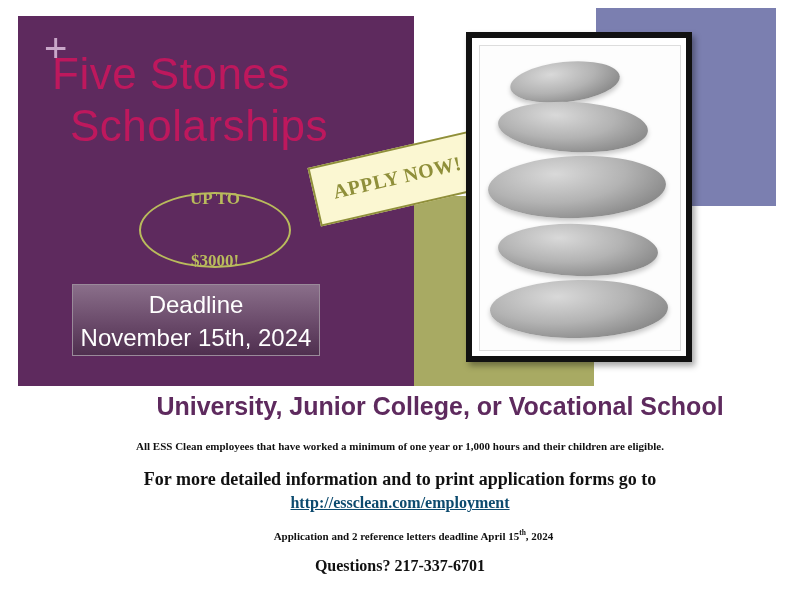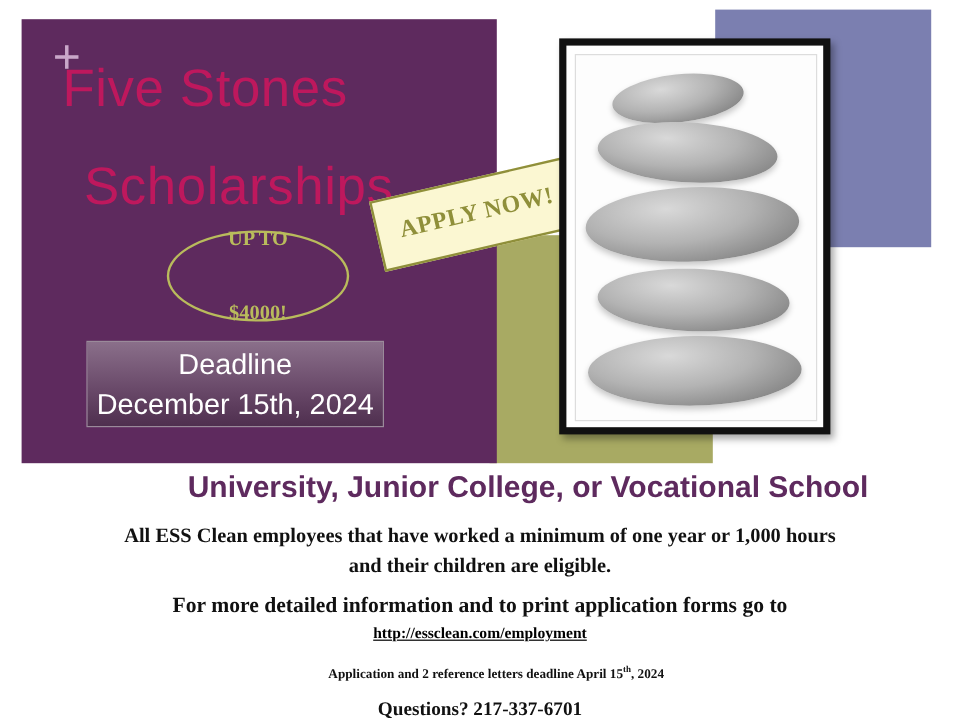--- a/index.html
+++ b/index.html
@@ -66,21 +66,20 @@
     color: #be185d;
     font-size: 44px;
     line-height: 52px;
     font-family: "Liberation Sans", sans-serif;
     font-weight: 400;
     letter-spacing: 0.5px;
   }
   .title .line2 {
     display: block;
     padding-left: 18px;
-    margin-top: 30px;
   }
 
   
   .ellipse {
     position: absolute;
     left: 139px;
     top: 192px;
     width: 148px;
     height: 72px;
     border: 2px solid #b9bb5c;
@@ -194,34 +193,34 @@
     position: absolute;
     left: 0;
     top: 434px;
     width: 800px;
     text-align: center;
     color: #111111;
     font-family: "Liberation Serif", serif;
     font-weight: bold;
   }
   .line-a {
-    font-size: 17px;
+    font-size: 11px;
     line-height: 25px;
     margin: 0 auto;
     width: 620px;
   }
   .line-b {
     font-size: 18px;
     line-height: 24px;
     margin-top: 8px;
   }
   .link {
     display: block;
-    color: #000000;
-    font-size: 13px;
+    color: #0c4a6e;
+    font-size: 16px;
     line-height: 24px;
   }
   .line-c {
     font-size: 11px;
     line-height: 24px;
     margin-top: 6px;
     padding-left: 27px;
   }
   .line-d {
     font-size: 16px;
@@ -241,30 +240,30 @@
 
   <div class="plus-mark">+</div>
 
   <div class="title">
     <span>Five Stones</span>
     <span class="line2">Scholarships</span>
   </div>
 
   <div class="ellipse">
     <span>UP TO</span>
-    <span>$4000!</span>
+    <span>$3000!</span>
   </div>
 
   <div class="apply-banner">
     <span>APPLY NOW!</span>
   </div>
 
   <div class="deadline-box">
     <div>Deadline</div>
-    <div>December 15th, 2024</div>
+    <div>November 15th, 2024</div>
   </div>
 
   <div class="photo-outer">
     <div class="photo-mid">
       <div class="photo-inner">
         <div class="stone s1"></div>
         <div class="stone s2"></div>
         <div class="stone s3"></div>
         <div class="stone s4"></div>
         <div class="stone s5"></div>

